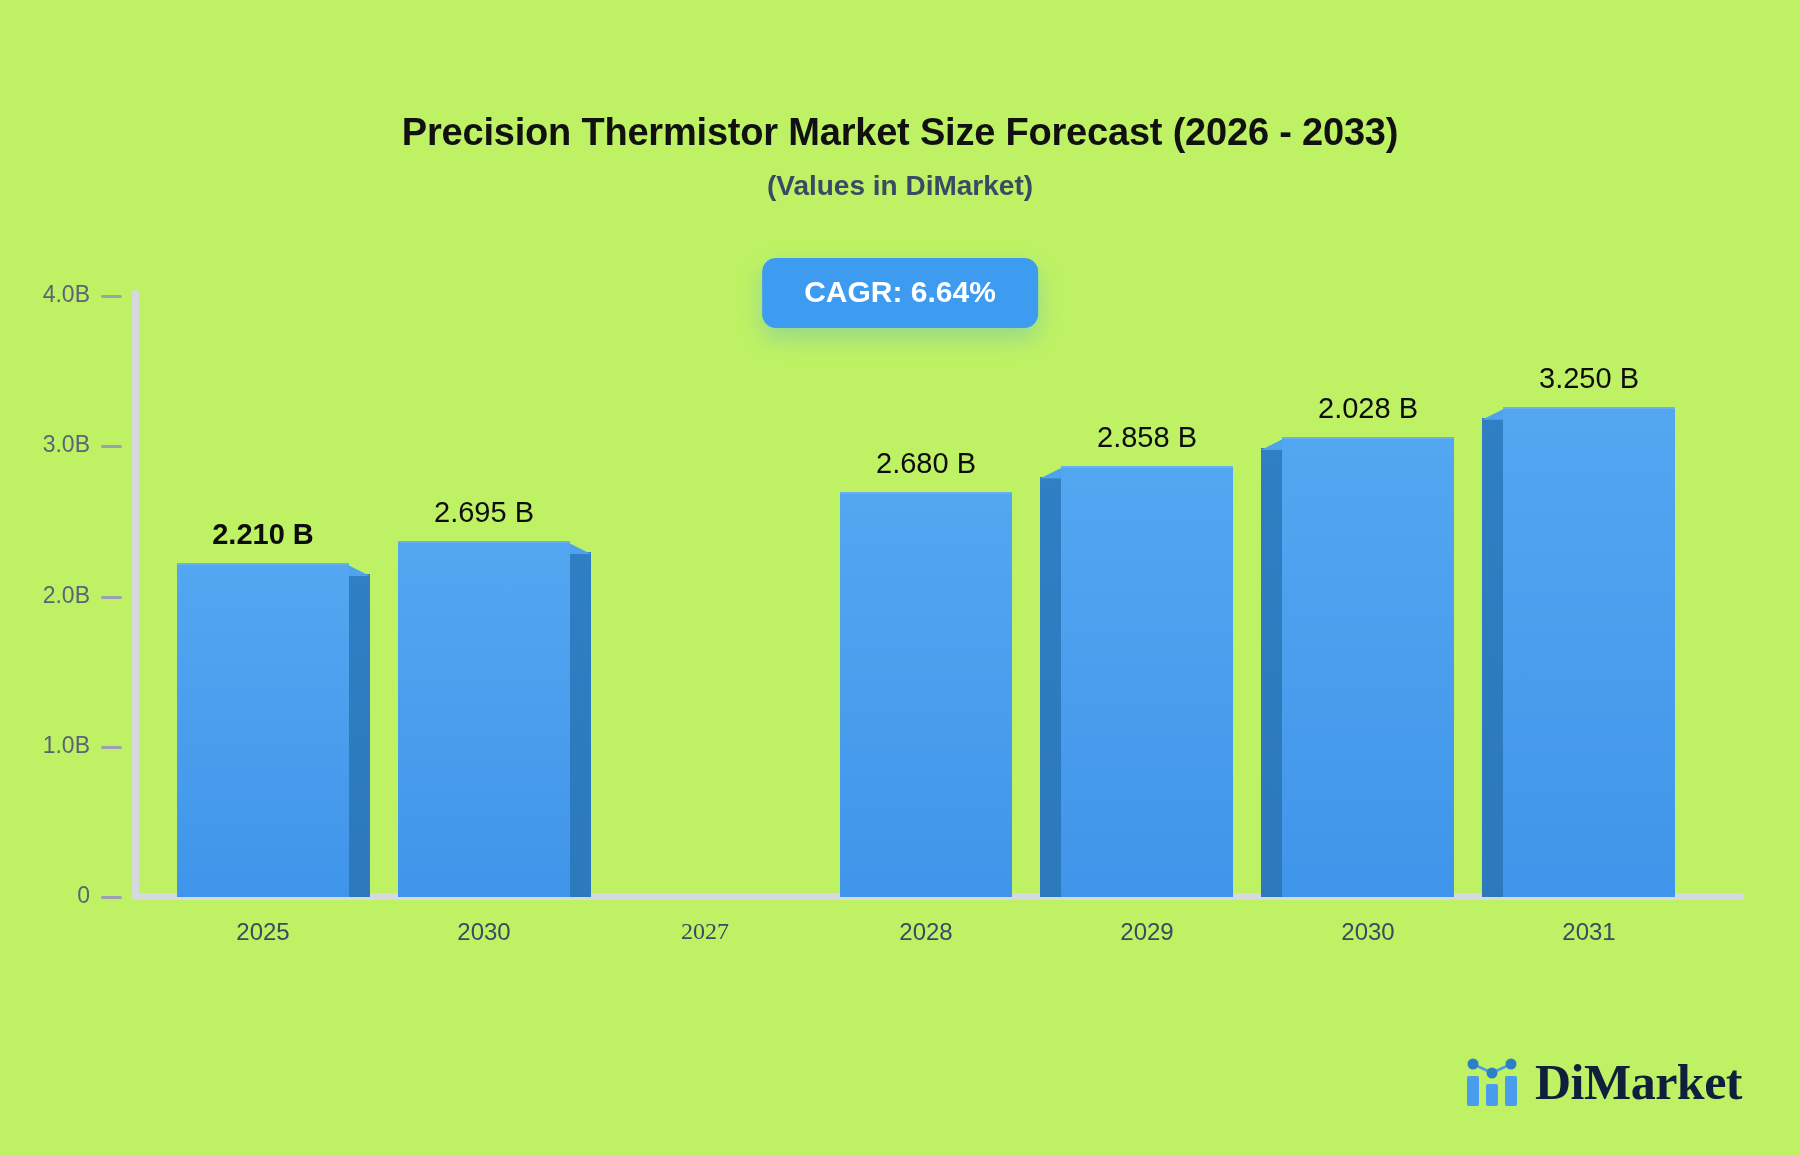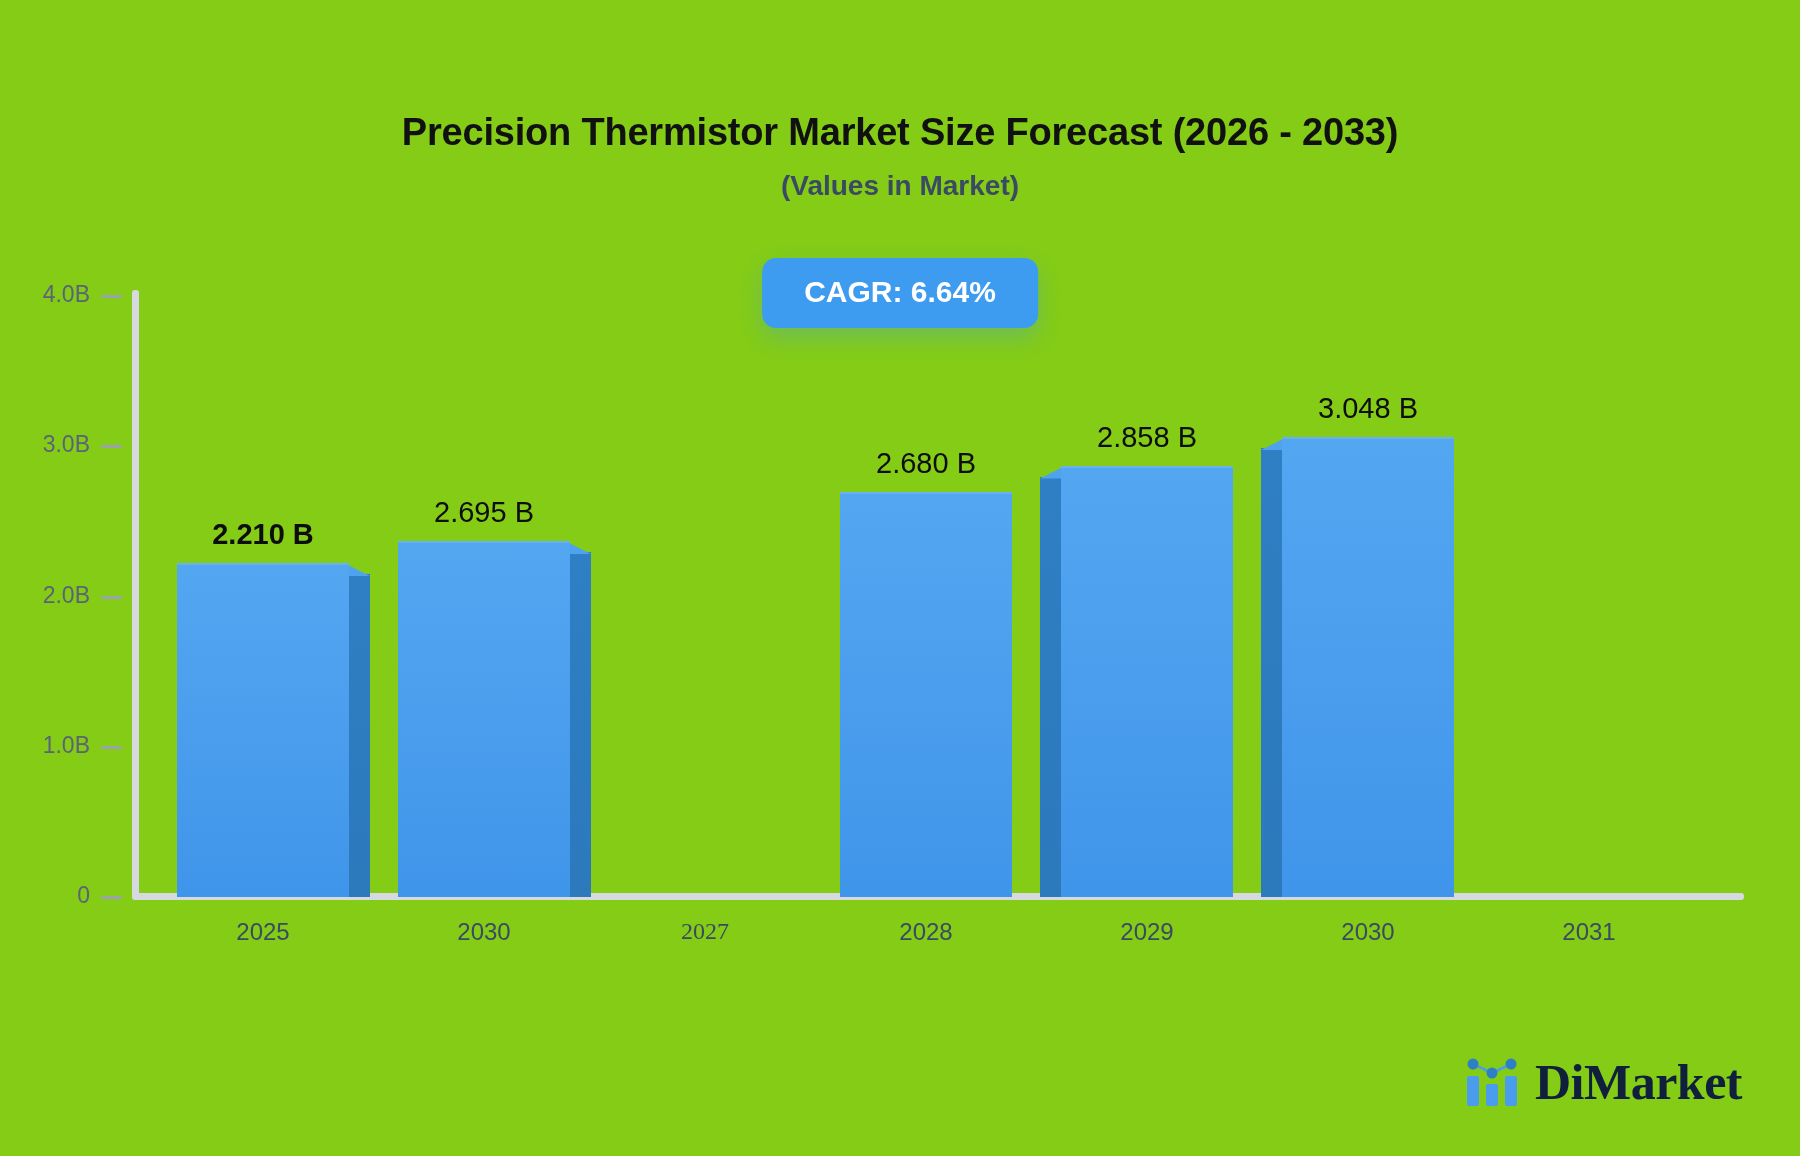--- a/index.html
+++ b/index.html
@@ -11,21 +11,21 @@
     width: 1800px;
     height: 1156px;
     font-family: "Liberation Sans", sans-serif;
     position: relative;
     overflow: hidden;
   }
 
   #chart-root {
     position: absolute;
     inset: 0;
-    background: #84cc16;
+    background: #bef264;
   }
 
   
   .title-block {
     position: absolute;
     top: 110px;
     left: 0;
     width: 1800px;
     text-align: center;
   }
@@ -180,21 +180,21 @@
     line-height: 1;
   }
 </style>
 </head>
 <body>
 
 <div id="chart-root">
 
   <div class="title-block">
     <div class="chart-title">Precision Thermistor Market Size Forecast (2026 - 2033)</div>
-    <div class="chart-subtitle">(Values in Market)</div>
+    <div class="chart-subtitle">(Values in DiMarket)</div>
   </div>
 
   <div class="cagr-badge">CAGR: 6.64%</div>
 
   <div id="plot">
     <div class="axis-y-line"></div>
     <div class="axis-x-line"></div>
     <div id="yticks">
         <div class="ytick-row" style="top: 296px;">
           <span class="lbl">4.0B</span>
@@ -244,23 +244,29 @@
         <div class="bar-side" style="width: 22px; height: 420.414px; left: -21px;"></div>
         <div class="bar-side-top" style="width: 22px; height: 11px; bottom: 418.414px; left: -21px; clip-path: polygon(100% 0px, 100% 100%, 0px 100%);"></div>
         <div class="bar-face" style="width: 172px; height: 429.414px; left: 0px;"></div>
         <div class="bar-label" style="left: 0px; width: 172px; margin-top: 48px;">2.858 B</div>
       </div>
       <div class="x-label" style="left: 1061px; width: 172px;">2029</div>
       <div class="bar-group" style="left: 1282px; width: 172px; height: 457.962px;">
         <div class="bar-side" style="width: 22px; height: 448.962px; left: -21px;"></div>
         <div class="bar-side-top" style="width: 22px; height: 11px; bottom: 446.962px; left: -21px; clip-path: polygon(100% 0px, 100% 100%, 0px 100%);"></div>
         <div class="bar-face" style="width: 172px; height: 457.962px; left: 0px;"></div>
-        <div class="bar-label" style="left: 0px; width: 172px;">3.048 B</div>
+        <div class="bar-label" style="left: 0px; width: 172px;">2.028 B</div>
       </div>
       <div class="x-label" style="left: 1282px; width: 172px;">2030</div>
+      <div class="bar-group" style="left: 1503px; width: 172px; height: 488.312px;">
+        <div class="bar-side" style="width: 22px; height: 479.312px; left: -21px;"></div>
+        <div class="bar-side-top" style="width: 22px; height: 11px; bottom: 477.312px; left: -21px; clip-path: polygon(100% 0px, 100% 100%, 0px 100%);"></div>
+        <div class="bar-face" style="width: 172px; height: 488.312px; left: 0px;"></div>
+        <div class="bar-label" style="left: 0px; width: 172px;">3.250 B</div>
+      </div>
       <div class="x-label" style="left: 1503px; width: 172px;">2031</div>
     </div>
 
   <div class="logo">
     <div class="logo-mark">
       <svg viewBox="0 0 56 52" width="56" height="52" aria-hidden="true">
         <rect x="2" y="20" width="12" height="30" rx="2" fill="#4a9ded"></rect>
         <rect x="21" y="28" width="12" height="22" rx="2" fill="#4a9ded"></rect>
         <rect x="40" y="20" width="12" height="30" rx="2" fill="#4a9ded"></rect>
         <line x1="8" y1="8" x2="27" y2="17" stroke="#4a9ded" stroke-width="2.5"></line>

